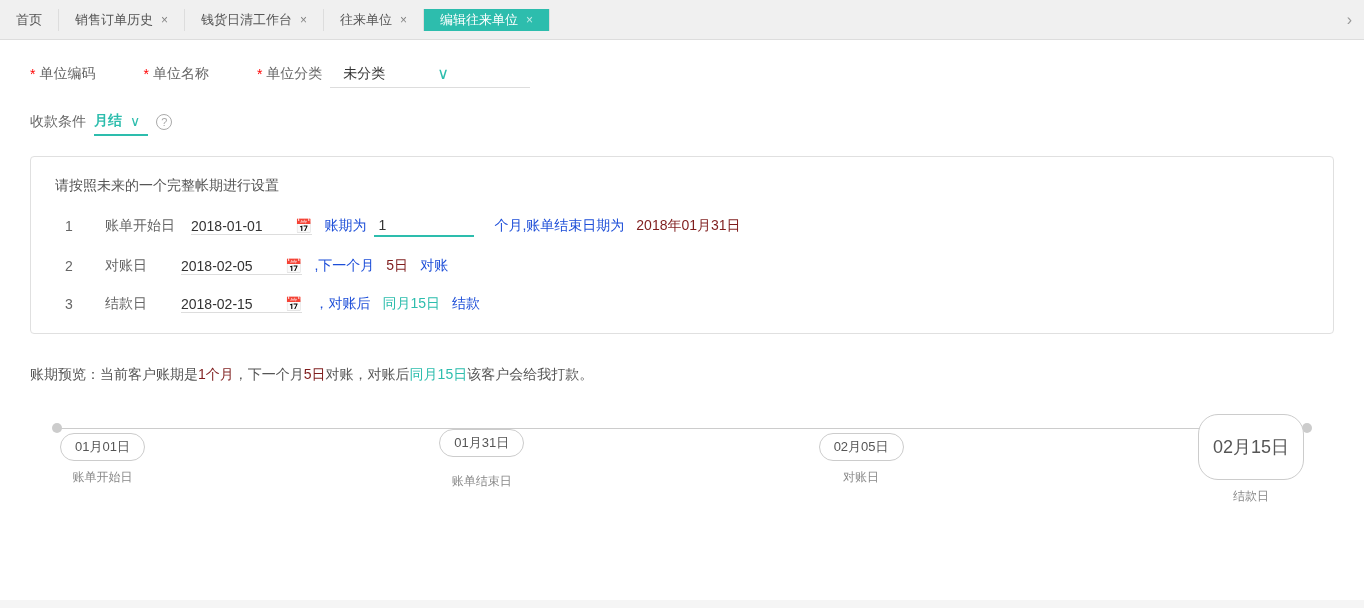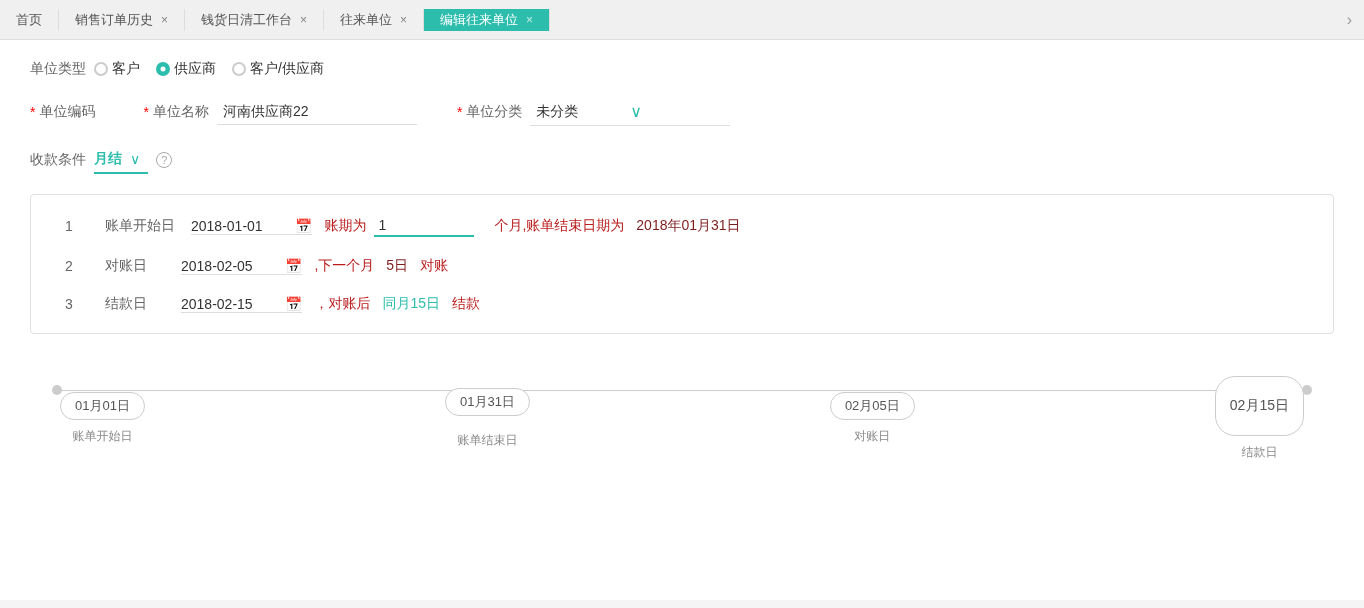--- a/index.html
+++ b/index.html
@@ -143,20 +143,21 @@
     .form-select {
       display: flex;
       align-items: center;
       border-bottom: 1px solid #ddd;
       padding: 4px 6px;
       cursor: pointer;
       min-width: 200px;
     }
     .form-select span {
       flex: 1;
+      margin-left: 7px;
     }
     .chevron-down {
       color: #2dbdad;
       font-size: 16px;
     }
 
     
     .payment-select {
       display: flex;
       align-items: center;
@@ -233,21 +234,21 @@
       color: #333;
       width: 100px;
     }
     .calendar-icon {
       color: #2dbdad;
       cursor: pointer;
       margin-left: 4px;
       font-size: 14px;
     }
     .step-desc {
-      color: #b91c1c;
+      color: #1d4ed8;
       margin-left: 12px;
     }
     .highlight-orange {
       color: #7f1d1d;
     }
     .highlight-teal {
       color: #2dbdad;
     }
     .period-input {
       border: none;
@@ -290,49 +291,29 @@
   </div>
   <div class="tab active">
     <span>编辑往来单位</span>
     <span class="close-x">×</span>
   </div>
   <div class="tab-more">›</div>
 </div>
 
 <div class="main-content">
 
-  <div class="form-row">
-    <div class="form-group">
-      <span class="form-label">单位类型</span>
-      <div class="radio-group">
-        <div class="radio-item">
-          <div class="radio-circle"></div>
-          <span>客户</span>
-        </div>
-        <div class="radio-item">
-          <div class="radio-circle checked"></div>
-          <span>供应商</span>
-        </div>
-        <div class="radio-item">
-          <div class="radio-circle"></div>
-          <span>客户/供应商</span>
-        </div>
-      </div>
-    </div>
-  </div>
 
   <div class="form-row">
     <div class="form-group">
       <span class="required-star">*</span>
       <span class="form-label">单位编码</span>
     </div>
     <div class="form-group">
       <span class="required-star">*</span>
       <span class="form-label">单位名称</span>
-      <input type="text" class="form-input" style="width: 200px;" value="河南供应商22">
     </div>
     <div class="form-group">
       <span class="required-star">*</span>
       <span class="form-label">单位分类</span>
       <div class="form-select">
         <span>未分类</span>
         <span class="chevron-down">∨</span>
       </div>
     </div>
   </div>
@@ -342,20 +323,21 @@
       <span class="form-label">收款条件</span>
       <div class="payment-select">
         <span class="value">月结</span>
         <span class="chevron">∨</span>
       </div>
       <div class="help-icon">?</div>
     </div>
   </div>
 
   <div class="settings-box">
+    <div class="settings-title">请按照未来的一个完整帐期进行设置</div>
 
     <div class="setting-row">
       <span class="step-num">1</span>
       <span class="step-label">账单开始日</span>
       <div class="date-input-group">
         <input type="text" value="2018-01-01" style="">
         <span class="calendar-icon">📅</span>
       </div>
       <span class="step-desc">账期为</span>
       <input type="text" class="period-input" style="margin: 0px 8px;" value="1">
@@ -382,20 +364,23 @@
         <input type="text" value="2018-02-15" style="">
         <span class="calendar-icon">📅</span>
       </div>
       <span class="step-desc">，对账后</span>
       <span class="step-desc highlight-teal">同月15日</span>
       <span class="step-desc">结款</span>
     </div>
   </div>
 
   <div class="preview-section">
+    <div class="preview-text">
+      <span>账期预览：当前客户账期是</span><span class="highlight-orange">1个月</span><span>，下一个月</span><span class="highlight-orange">5日</span><span>对账，对账后</span><span class="highlight-teal">同月15日</span><span>该客户会给我打款。</span>
+    </div>
 
     <div style="position: relative; padding: 10px 30px 30px 30px;">
 
       <div style="position: absolute; top: 24px; left: 30px; right: 30px; height: 1px; background: #ccc;"></div>
 
       <div style="position: absolute; top: 19px; left: 22px; width: 10px; height: 10px; border-radius: 50%; background: #ccc;"></div>
 
       <div style="position: absolute; top: 19px; right: 22px; width: 10px; height: 10px; border-radius: 50%; background: #ccc;"></div>
 
       <div style="display: flex; justify-content: space-between; align-items: center; position: relative;">
@@ -415,21 +400,21 @@
         </div>
 
         <div style="display: flex; flex-direction: column; align-items: center;">
           <div style="border: 1px solid #ccc; border-radius: 20px; padding: 4px 14px; background: #fff; font-size: 13px; color: #555;">
             <span>02月05日</span>
           </div>
           <div style="margin-top: 8px; font-size: 12px; color: #888;">对账日</div>
         </div>
 
         <div style="display: flex; flex-direction: column; align-items: center;">
-          <div style="border: 1px solid #ccc; border-radius: 20px; padding: 20px 14px; background: #fff; font-size: 14px; color: #555;">
+          <div style="border: 1px solid #ccc; border-radius: 20px; padding: 20px 14px; background: #fff; font-size: 18px; color: #555;">
             <span>02月15日</span>
           </div>
           <div style="margin-top: 8px; font-size: 12px; color: #888;">结款日</div>
         </div>
 
       </div>
     </div>
   </div>
 
 </div>

